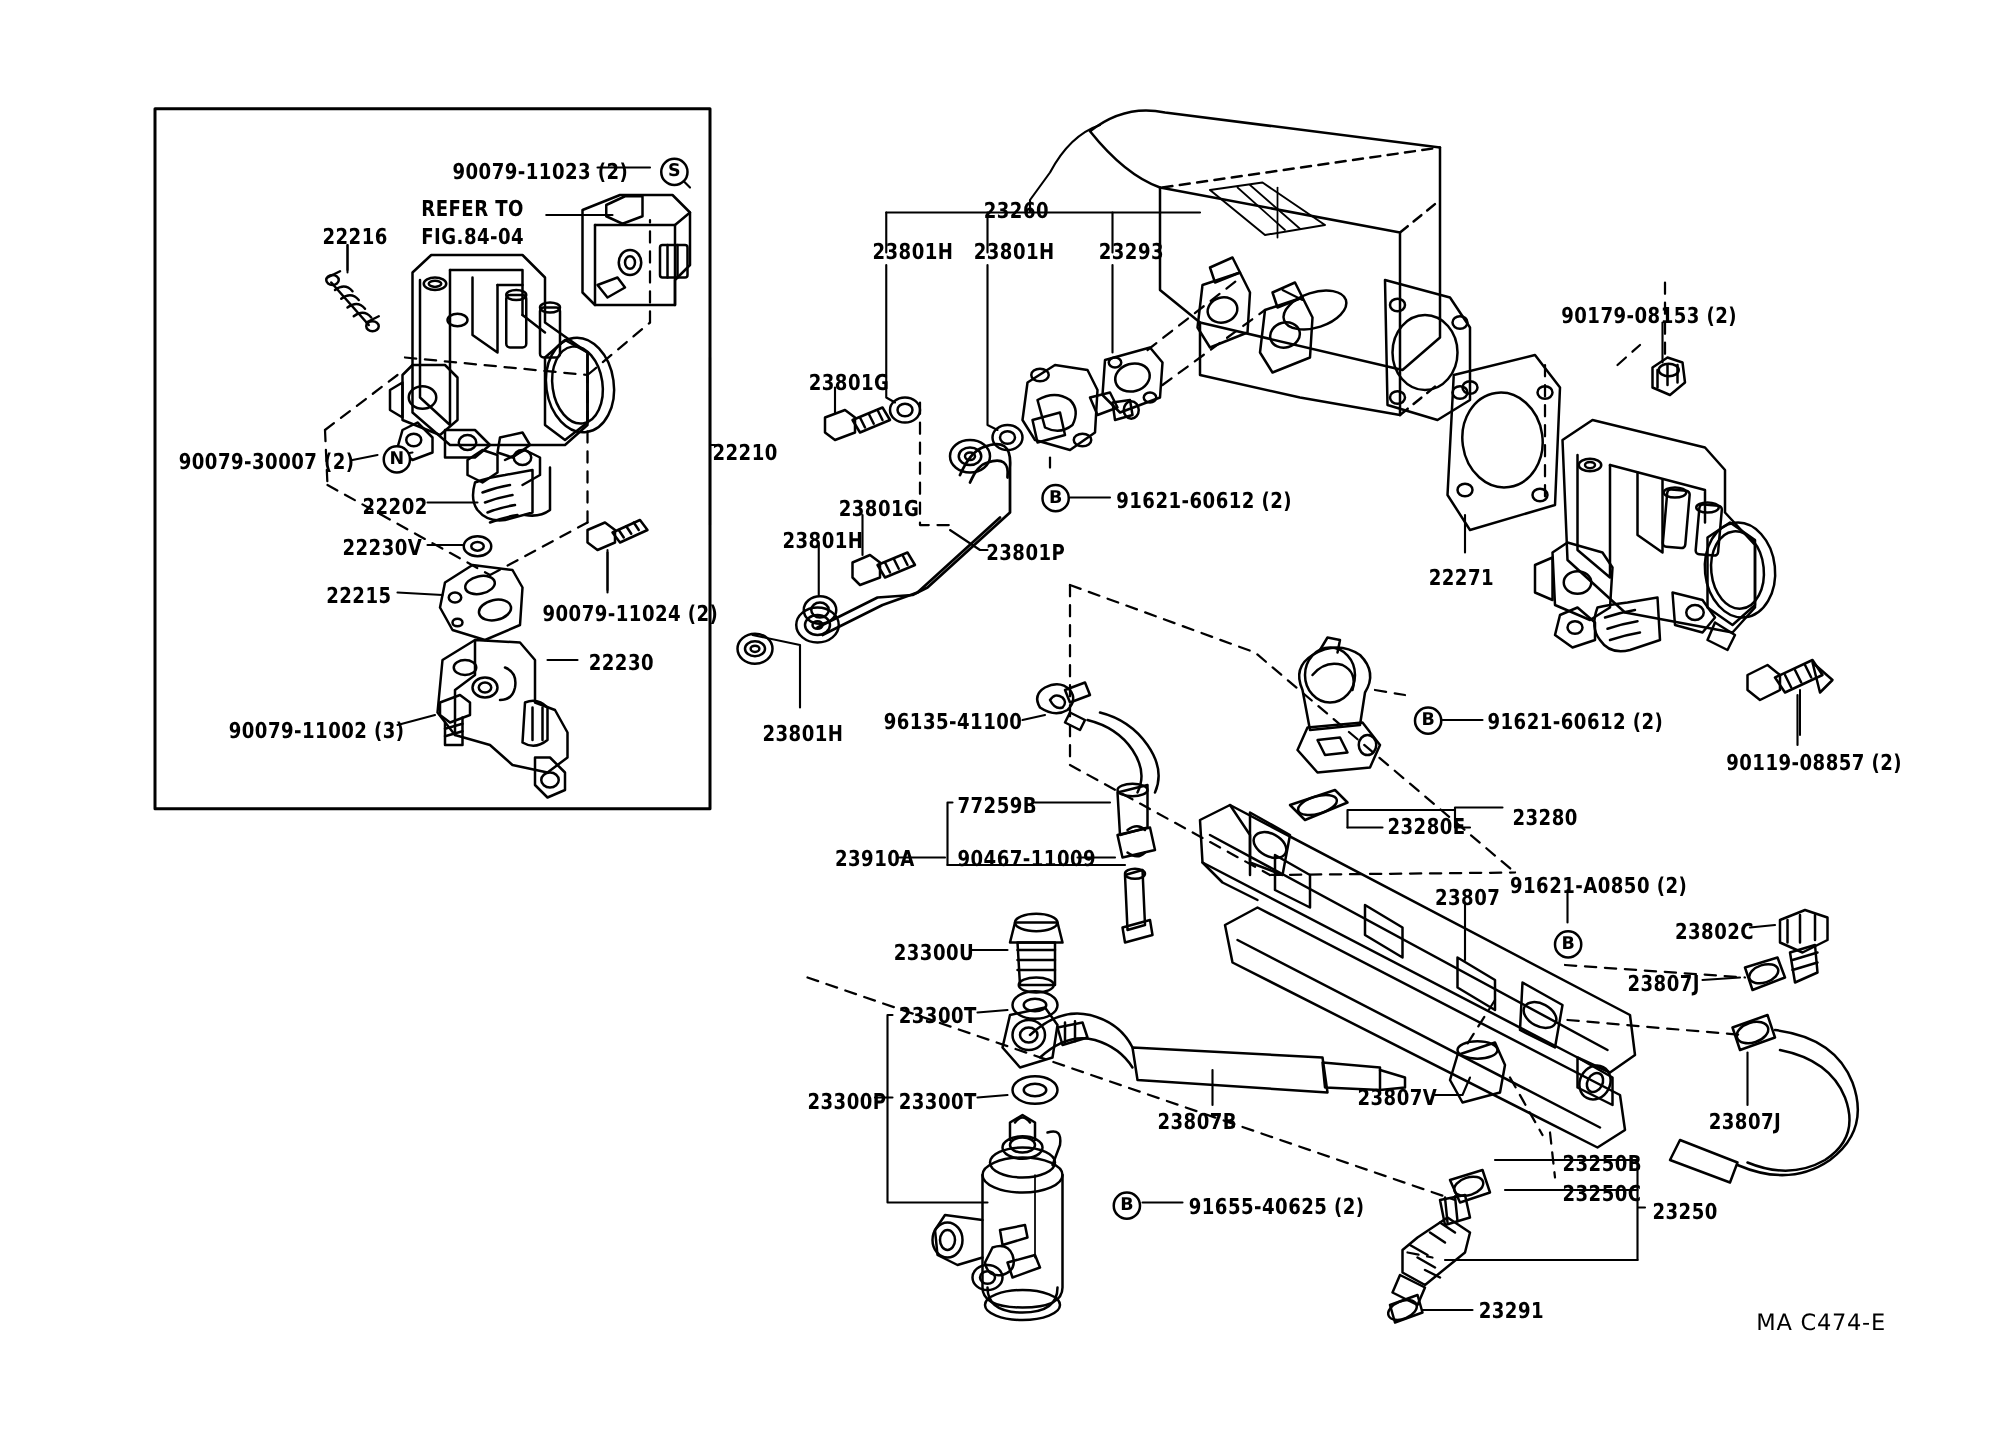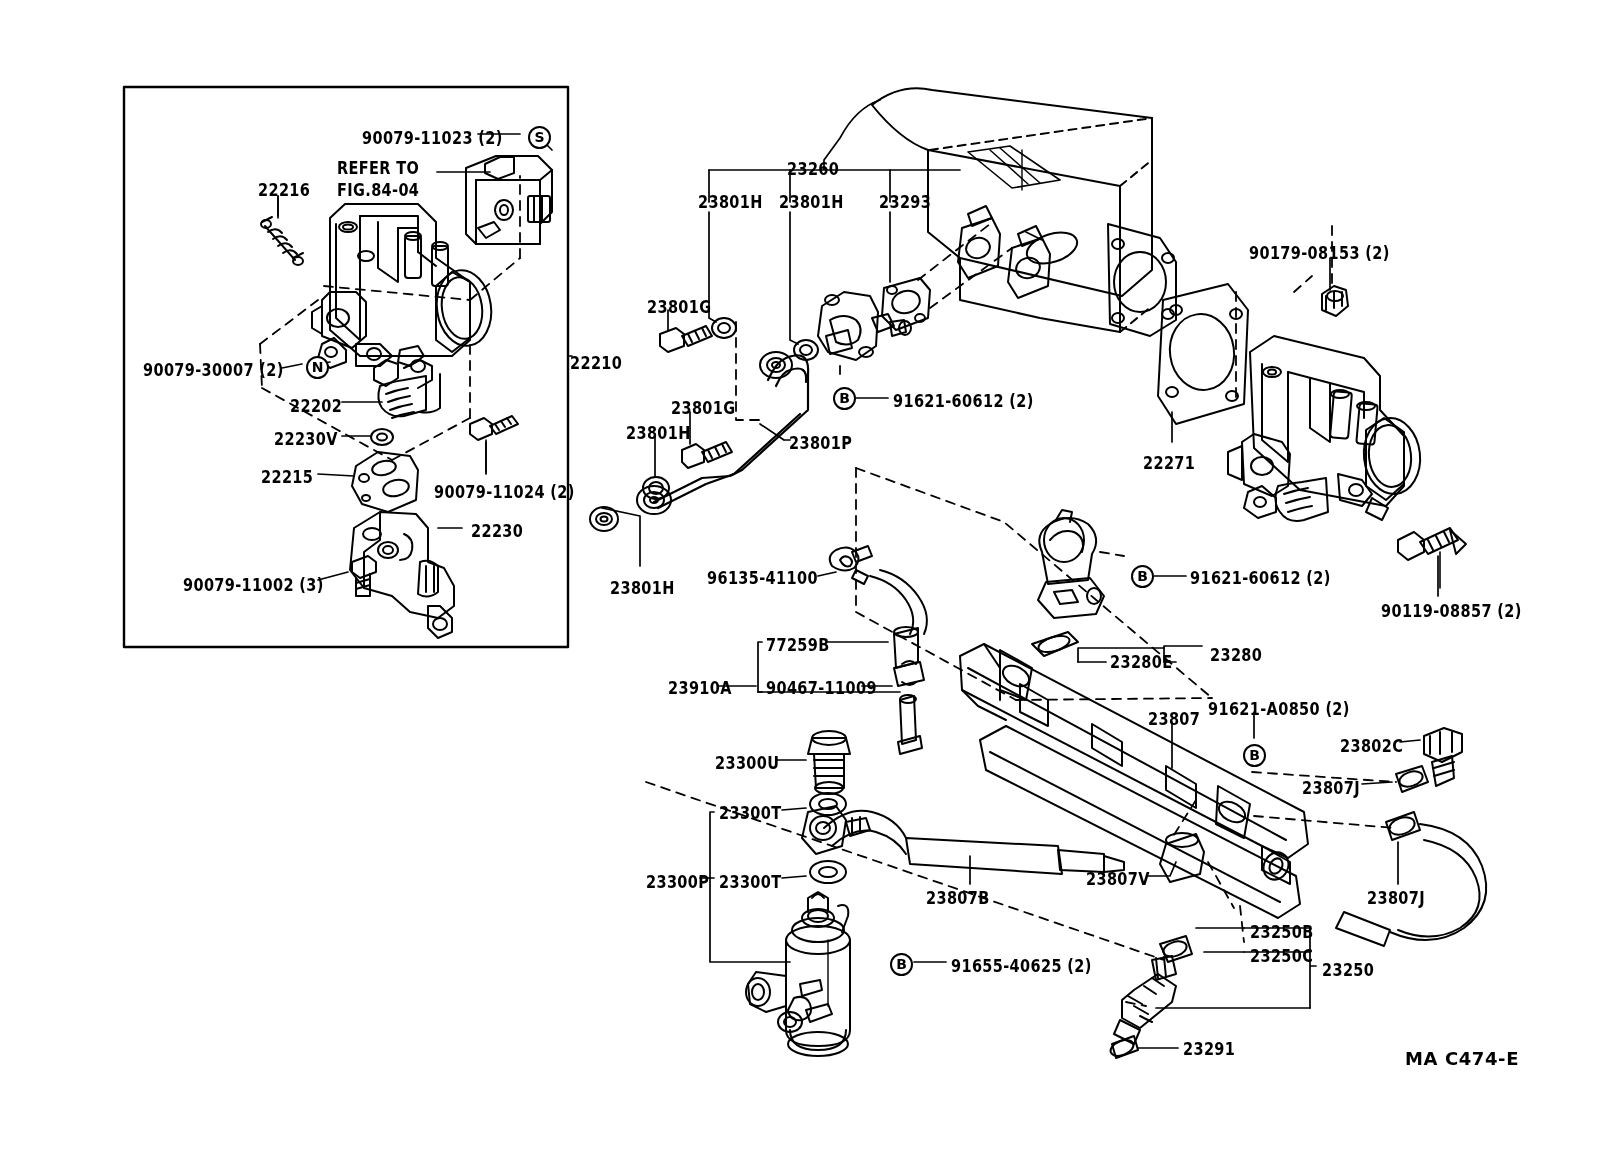--- a/index.html
+++ b/index.html
@@ -5,21 +5,21 @@
 <style>
   html,body{margin:0;padding:0;background:#fff;}
   body{width:1608px;height:1152px;position:relative;overflow:hidden;
        font-family:"DejaVu Sans","Liberation Sans",sans-serif;}
   #stage{position:absolute;left:0;top:0;width:1608px;height:1152px;}
   svg.layer{position:absolute;left:0;top:0;width:1608px;height:1152px;}
   .lbl{position:absolute;white-space:nowrap;color:#000;
        font-family:"DejaVu Sans","Liberation Sans",sans-serif;
        font-weight:bold;font-size:17.5px;letter-spacing:0.4px;
        font-stretch:condensed;transform:scaleX(0.92);transform-origin:left center;}
-  .figid{position:absolute;font-weight:bold;font-size:18px;letter-spacing:.6px;}
+  .figid{position:absolute;font-weight:normal;font-size:18px;letter-spacing:.6px;}
   .cmark{position:absolute;width:23px;height:23px;border:2.4px solid #000;
          border-radius:50%;box-sizing:border-box;font-weight:bold;font-size:14px;
          line-height:18px;text-align:center;background:#fff;}
 </style>
 </head>
 <body>
 
 <div id="stage">
 
   <svg class="layer" viewBox="0 0 1608 1152">

